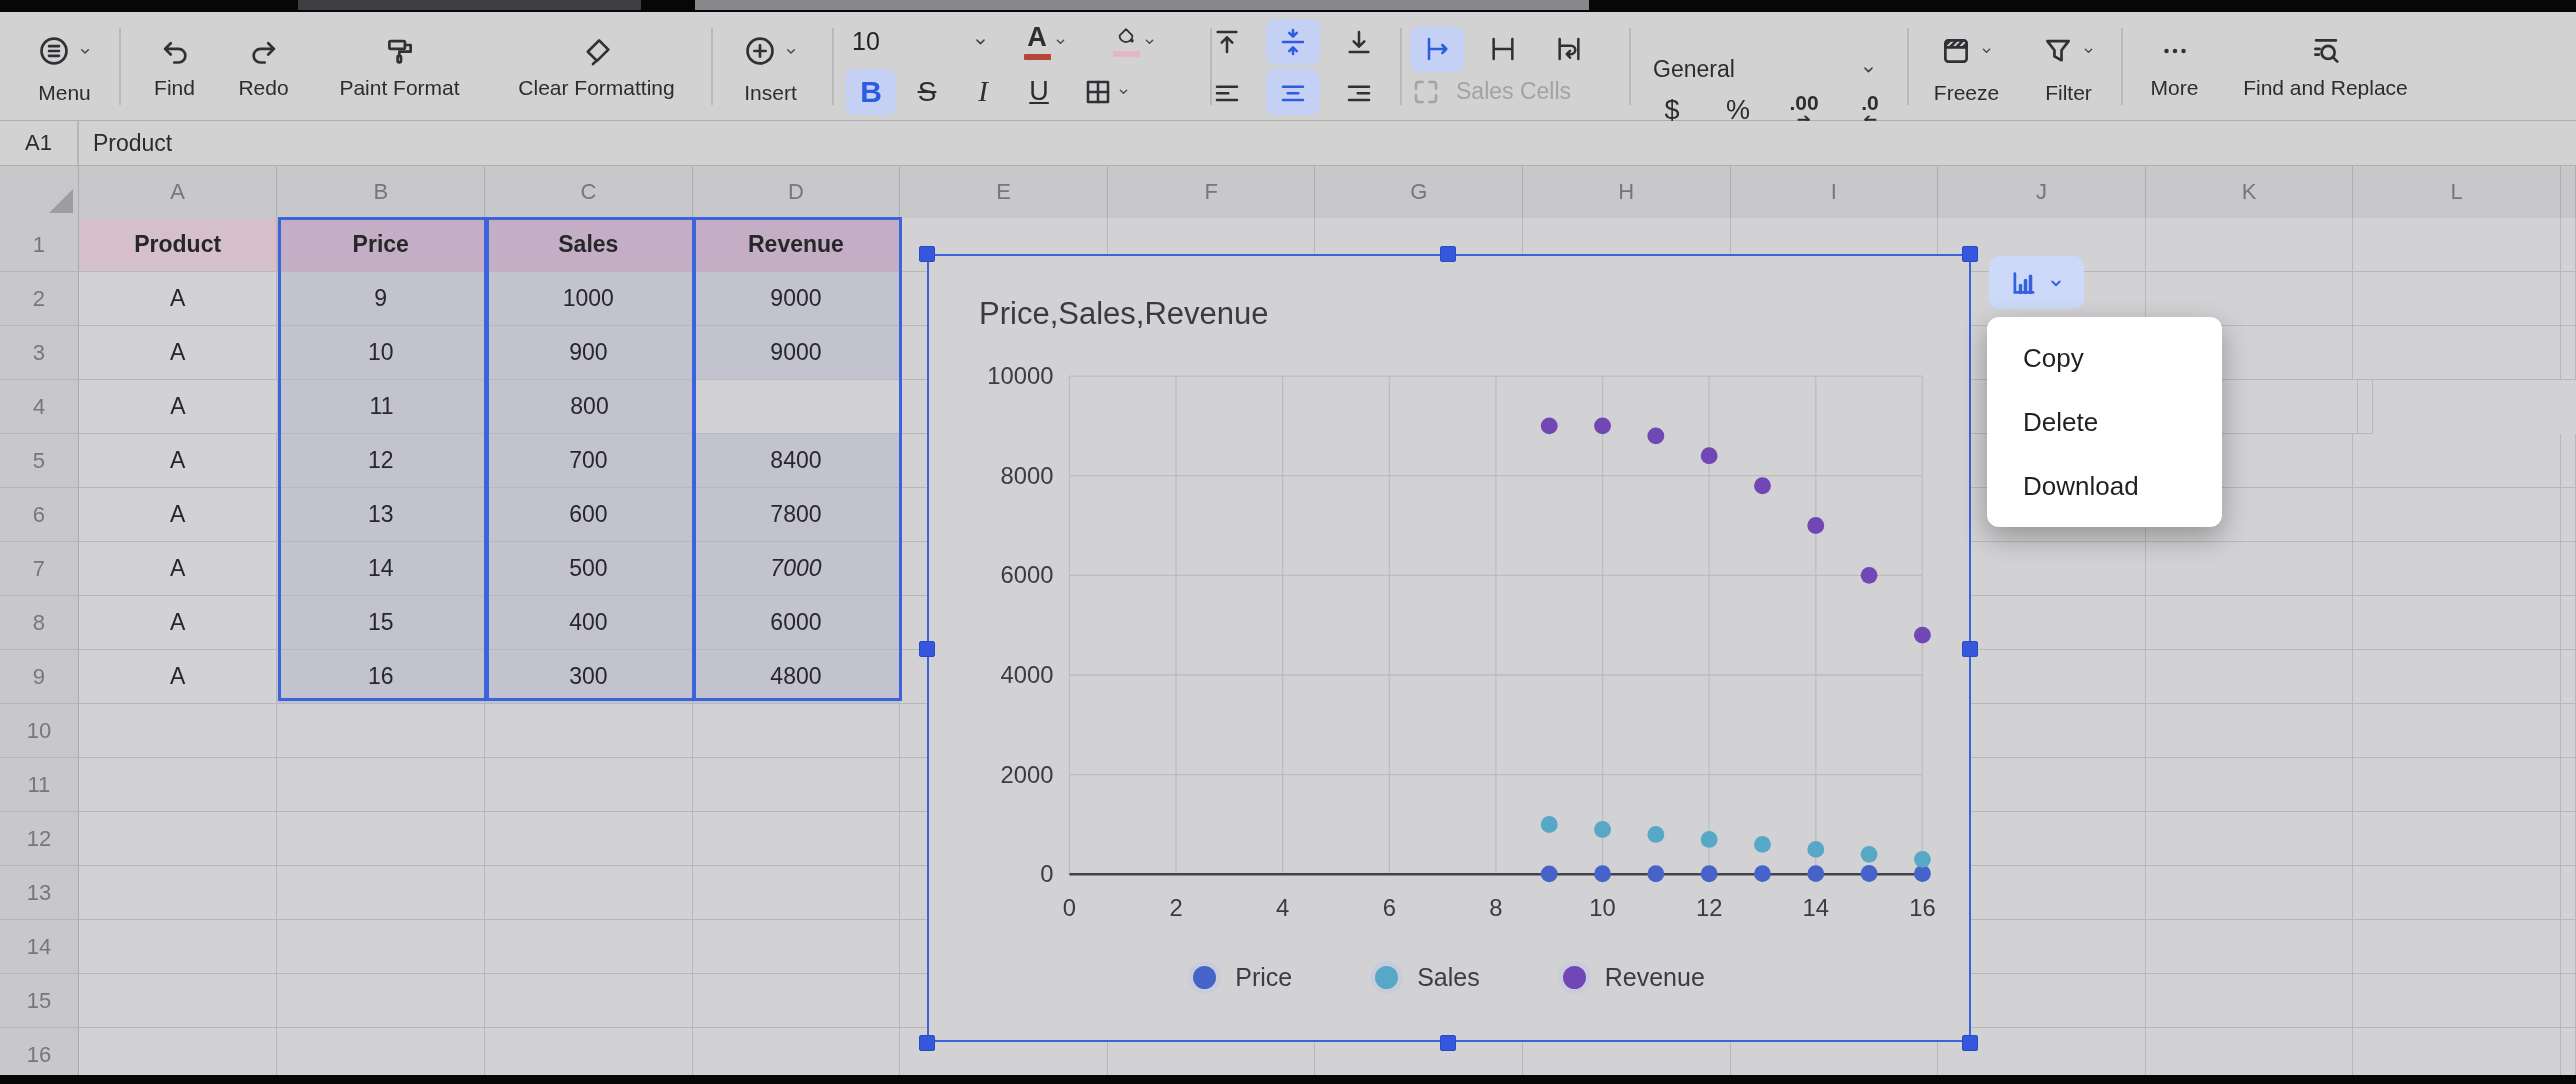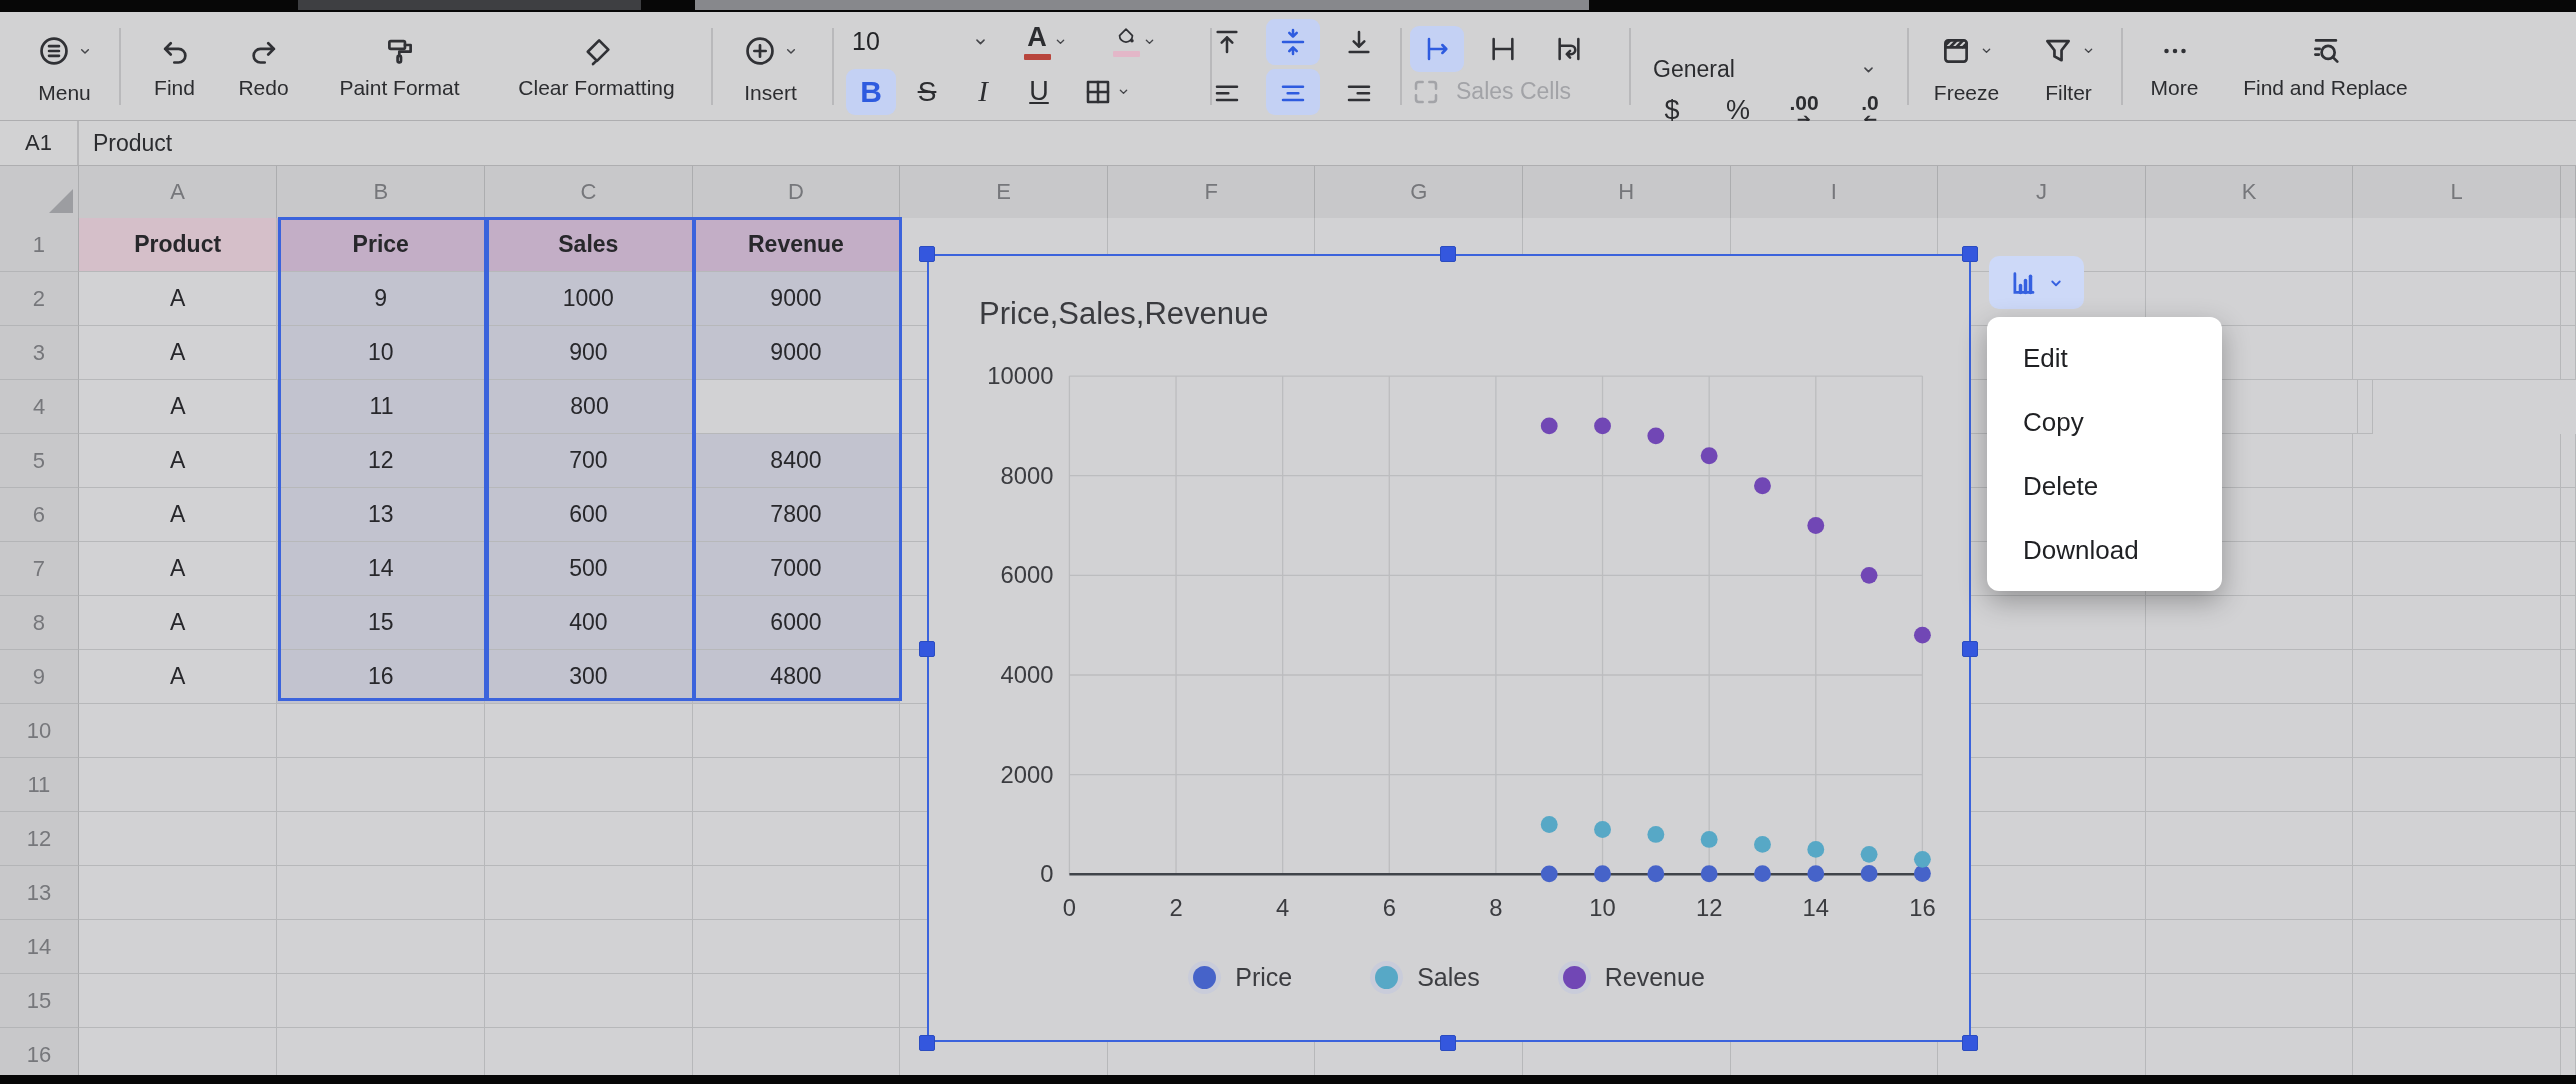--- a/index.html
+++ b/index.html
@@ -483,21 +483,21 @@
         <div class="cell" style="width: 208px;"></div>
         <div class="cell" style="width: 208px;"></div>
         <div class="cell" style="width: 208px;"></div>
         <div class="cell" style="width: 15px;"></div>
       </div>
       <div class="grow">
         <div class="rh" style="width: 79px;">7</div>
         <div class="cell" style="width: 199px;">A</div>
         <div class="cell blueSel" style="width: 208px;">14</div>
         <div class="cell blueSel" style="width: 208px;">500</div>
-        <div class="cell blueSel" style="width: 208px;">7000</div>
+        <div class="cell blueSel" style="width: 208px; font-style: italic;">7000</div>
         <div class="cell" style="width: 208px;"></div>
         <div class="cell" style="width: 208px;"></div>
         <div class="cell" style="width: 208px;"></div>
         <div class="cell" style="width: 208px;"></div>
         <div class="cell" style="width: 208px;"></div>
         <div class="cell" style="width: 208px;"></div>
         <div class="cell" style="width: 208px;"></div>
         <div class="cell" style="width: 208px;"></div>
         <div class="cell" style="width: 15px;"></div>
       </div>
@@ -741,18 +741,17 @@
     <path d="M5.5 4.5 V19.5 H20"></path>
       <path d="M10 19.5 V14" stroke-width="2.8"></path>
       <path d="M14 19.5 V10" stroke-width="2.8"></path>
       <path d="M18 19.5 V6.5" stroke-width="2.8"></path>
     </svg>
   <svg width="18" height="18" viewBox="0 0 24 24" fill="none" stroke="#3560e0" stroke-width="2.4" stroke-linecap="round" stroke-linejoin="round">
       <path d="M7 10 l5 5 5 -5"></path>
     </svg>
 </div>
 <div class="chart-menu" id="chart-menu">
-    <div class="menu-item">Edit</div>
     <div class="menu-item">Copy</div>
     <div class="menu-item">Delete</div>
     <div class="menu-item">Download</div>
   </div>
 
 
 </body></html>

